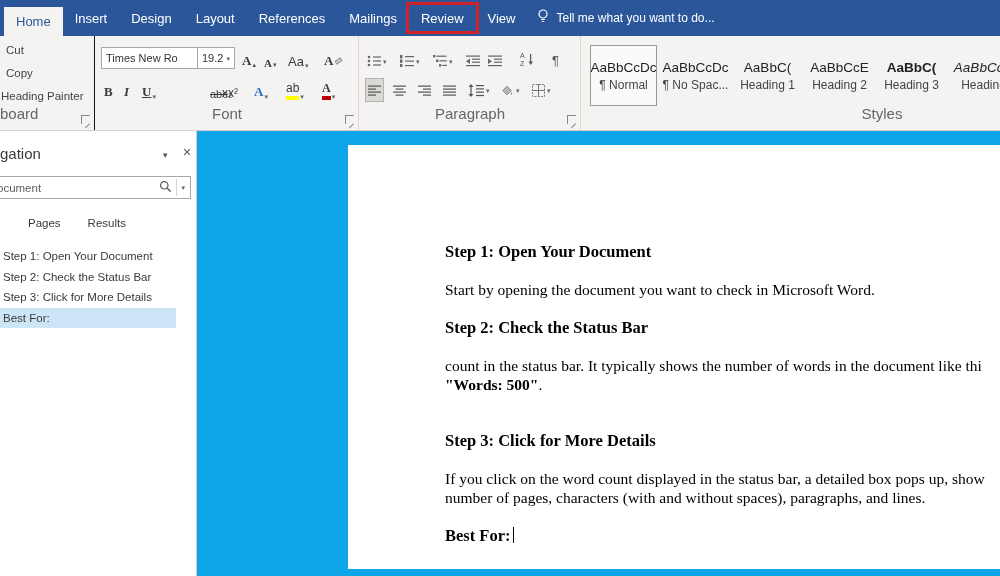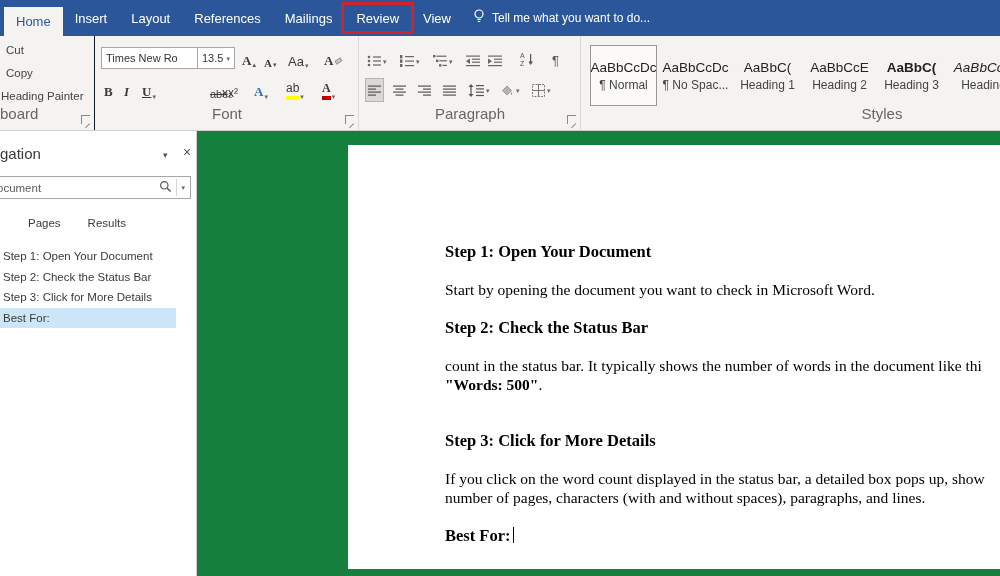--- a/index.html
+++ b/index.html
@@ -1,18 +1,18 @@
 <!DOCTYPE html>
 <html><head>
 <meta charset="utf-8">
 <style>
   * { margin:0; padding:0; box-sizing:border-box; }
   body { font-family:"Liberation Sans", sans-serif; }
   .screen { position:relative; width:1000px; height:576px; overflow:hidden;
-            background:#15803d; color:#3b3a39; font-size:12px; }
+            background:#0ea5e9; color:#3b3a39; font-size:12px; }
 
   
   .titlebar { position:absolute; top:0; left:0; width:100%; height:36px;
               background:#2b579a; display:flex; align-items:stretch; padding-left:4px; }
   .tab { color:#fff; font-size:13px; padding:0 12px; display:flex; align-items:center; white-space:nowrap; }
   .tab.active { align-self:flex-end; height:29px; background:#f5f3f1; color:#2b579a; }
   .tab.annotated { position:relative; }
   .review-box { position:absolute; left:-3px; right:-3px; top:2px; bottom:2px;
                 border:3px solid #d2232a; pointer-events:none; }
   .tellme { display:flex; align-items:center; gap:7px; color:#fff; font-size:12px; margin-left:10px; white-space:nowrap; }
@@ -96,20 +96,21 @@
            vertical-align:-2px; margin-left:2px; }
 </style>
 </head>
 <body>
 
 <div class="screen">
 
   <div class="titlebar">
     <div class="tab active">Home</div>
     <div class="tab">Insert</div>
+    <div class="tab">Design</div>
     <div class="tab">Layout</div>
     <div class="tab">References</div>
     <div class="tab">Mailings</div>
     <div class="tab annotated">
       <span>Review</span>
       <span class="review-box"></span>
     </div>
     <div class="tab">View</div>
     <div class="tellme">
       <span>
@@ -131,21 +132,21 @@
       <div class="group-label">board</div>
       <span class="launcher"></span>
     </div>
 
     <div class="group grp-font">
       <div class="combo" style="left:5px; width:117px;">
         <span>Times New Ro</span>
         <span class="dd">▾</span>
       </div>
       <div class="combo" style="left:101px; width:38px;">
-        <span>13.5</span>
+        <span>19.2</span>
         <span class="dd">▾</span>
       </div>
       <div class="rbtn row1" style="left:146px;">
         <span class="serifB">A</span>
           <span class="tiny-arrow">▴</span>
       </div>
       <div class="rbtn row1" style="left:168px; font-size:11px;">
         <span class="serifB">A</span>
           <span class="tiny-arrow">▾</span>
       </div>

